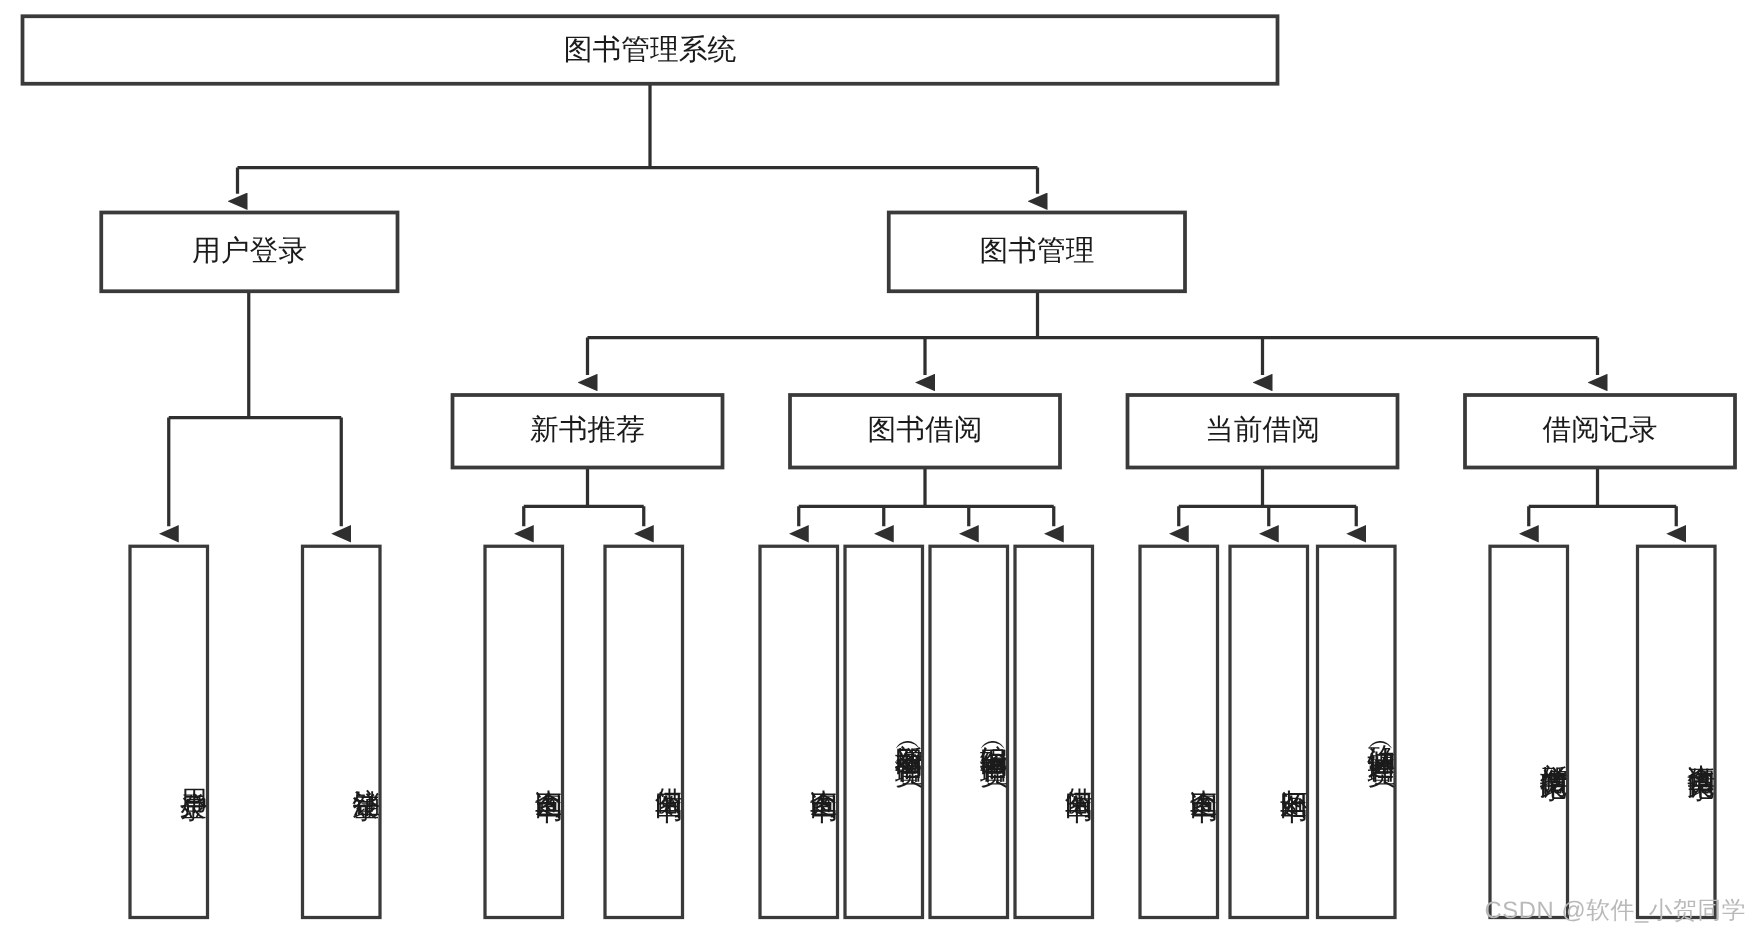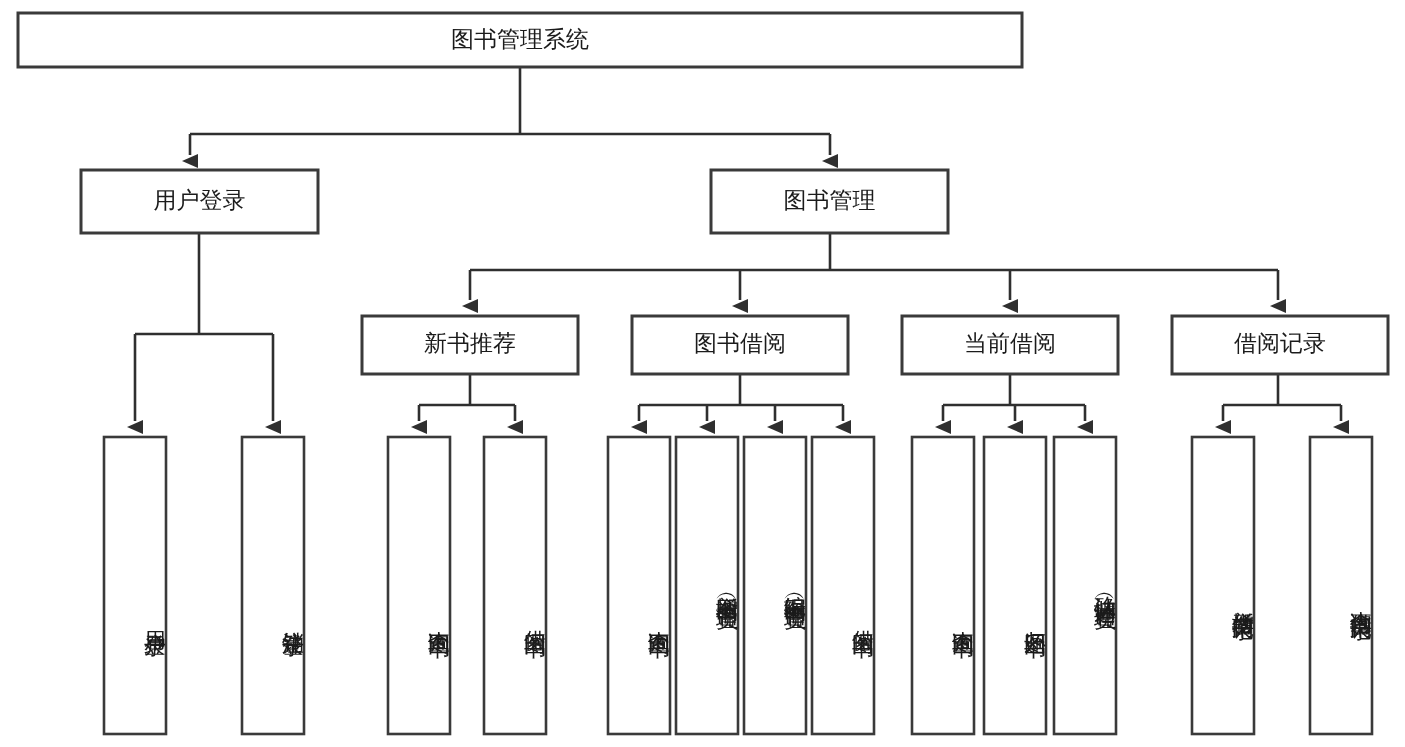--- a/index.html
+++ b/index.html
@@ -201,14 +201,15 @@
   <div class="leaf-label" style="left:608px; top:507px; width:62px; height:220px;">查询图书</div>
   <div class="leaf-label" style="left:676px; top:443px; width:62px; height:288px;">新增图书（管理员）</div>
   <div class="leaf-label" style="left:744px; top:443px; width:62px; height:288px;">编辑图书（管理员）</div>
   <div class="leaf-label" style="left:812px; top:507px; width:62px; height:220px;">借阅图书</div>
   <div class="leaf-label" style="left:912px; top:507px; width:62px; height:220px;">查询图书</div>
   <div class="leaf-label" style="left:984px; top:507px; width:62px; height:220px;">归还图书</div>
   <div class="leaf-label" style="left:1054px; top:443px; width:62px; height:288px;">确认归还（管理员）</div>
   <div class="leaf-label" style="left:1192px; top:470px; width:62px; height:258px;">新增借阅记录</div>
   <div class="leaf-label" style="left:1310px; top:470px; width:62px; height:258px;">查询借阅记录</div>
 
+  <div class="watermark">CSDN @软件_小贺同学</div>
 
 </div>
 
 </body></html>

